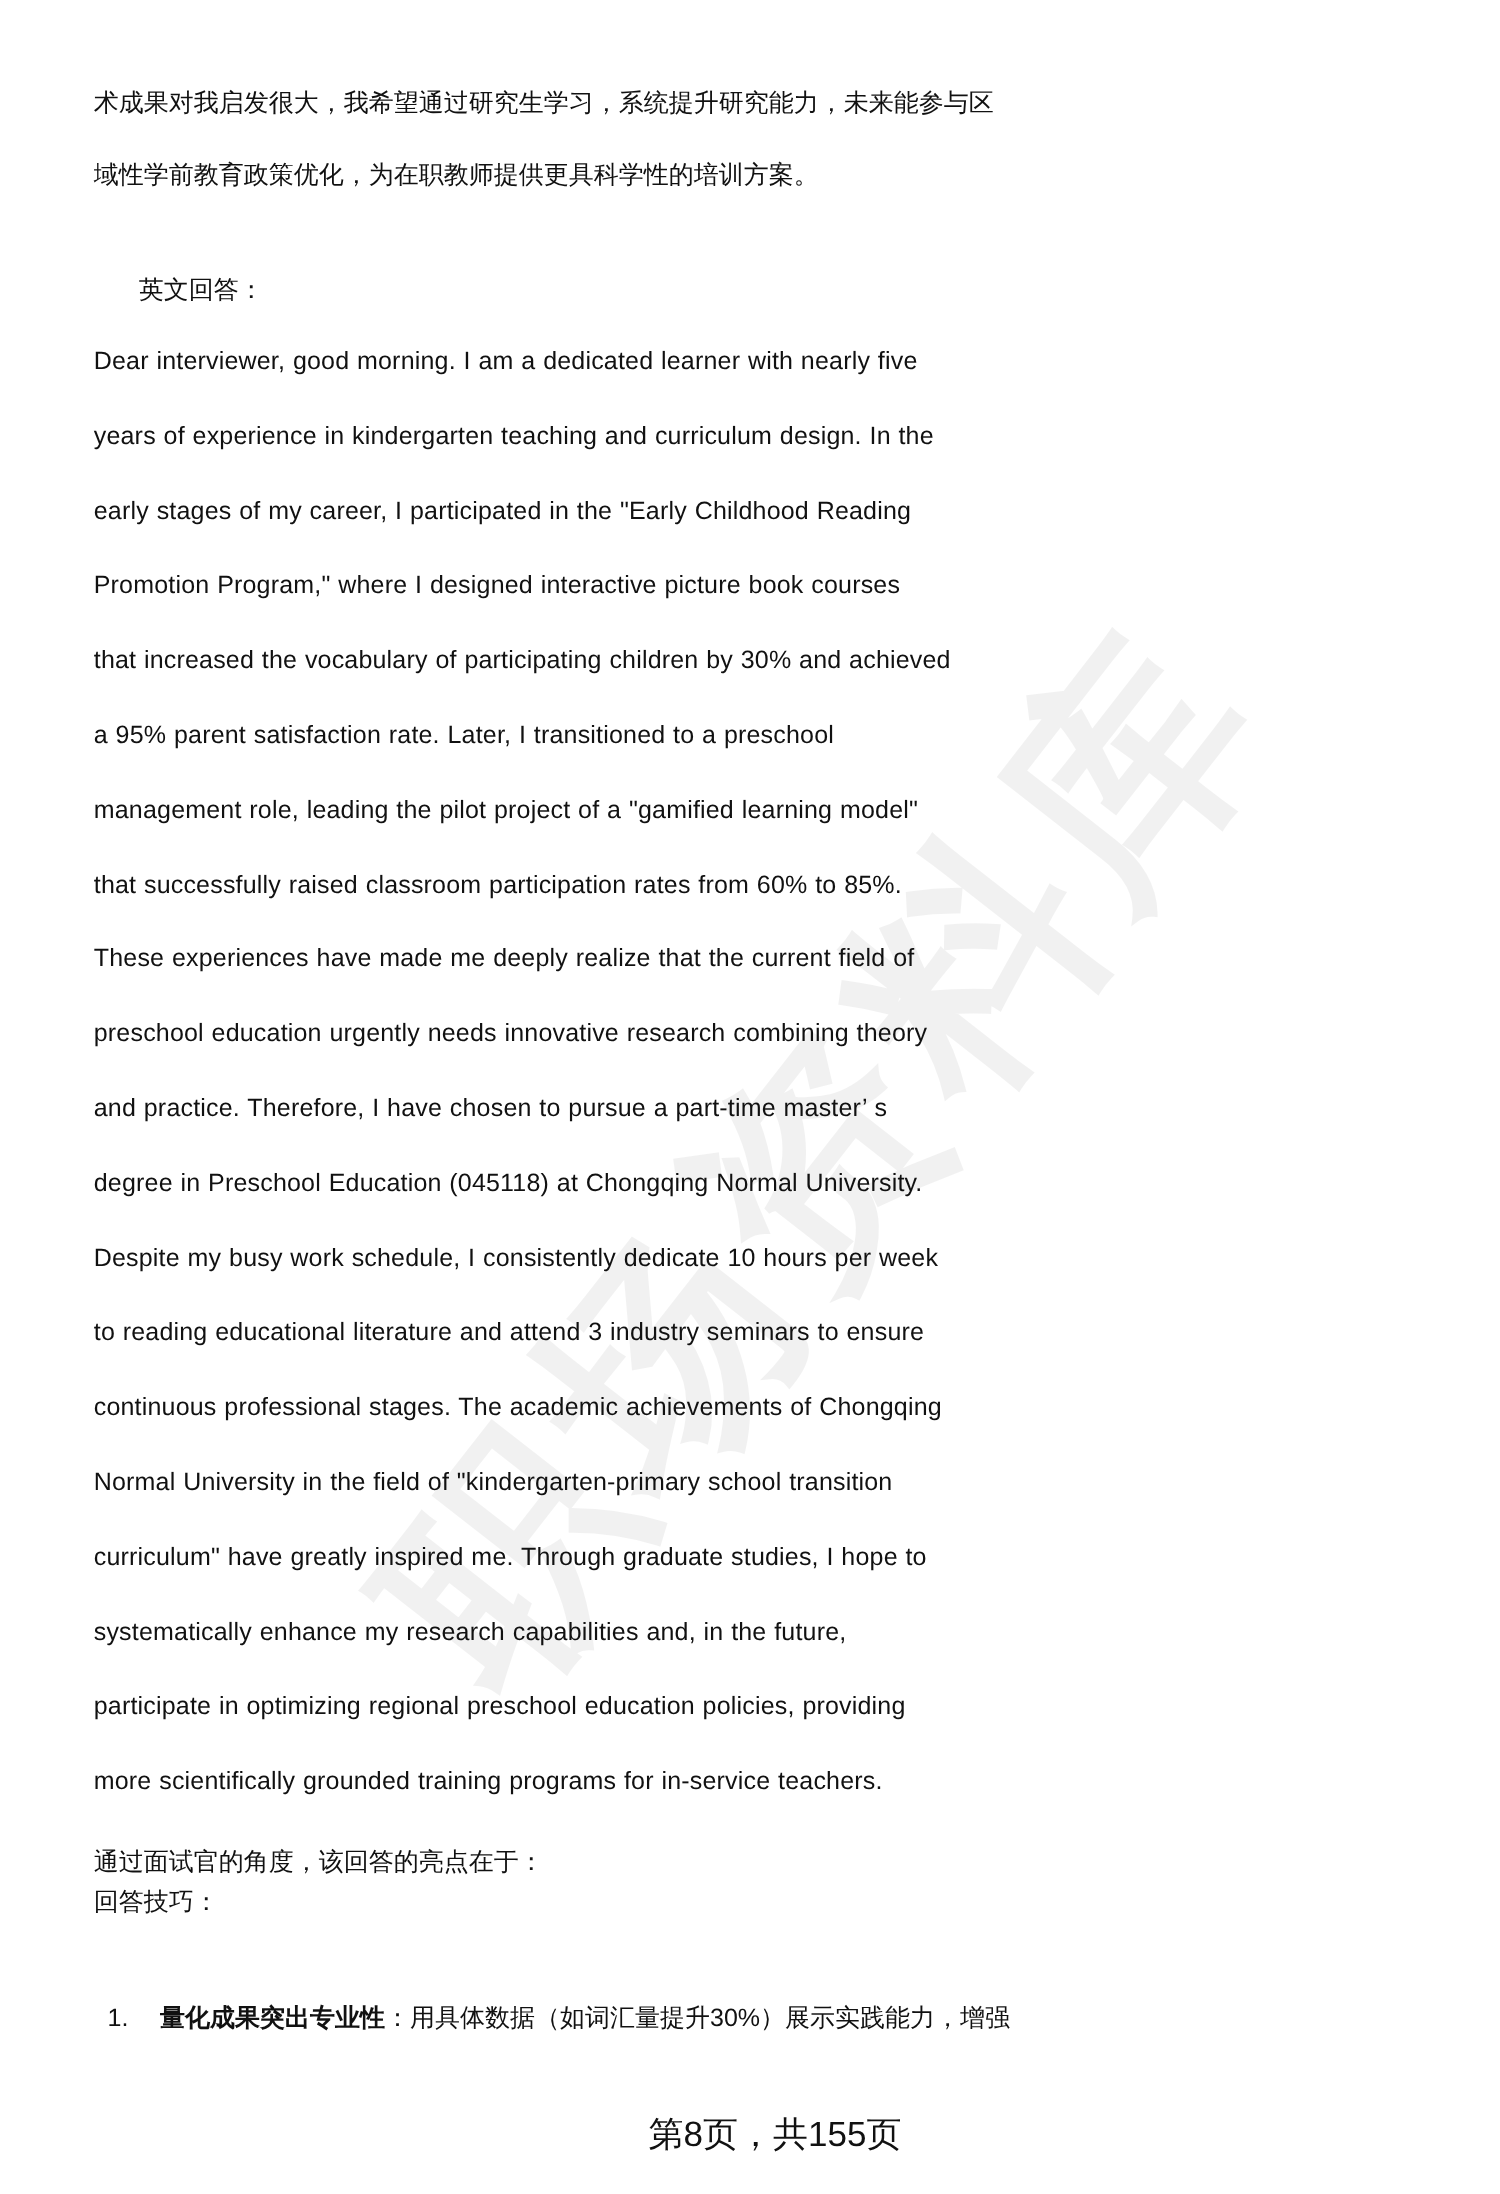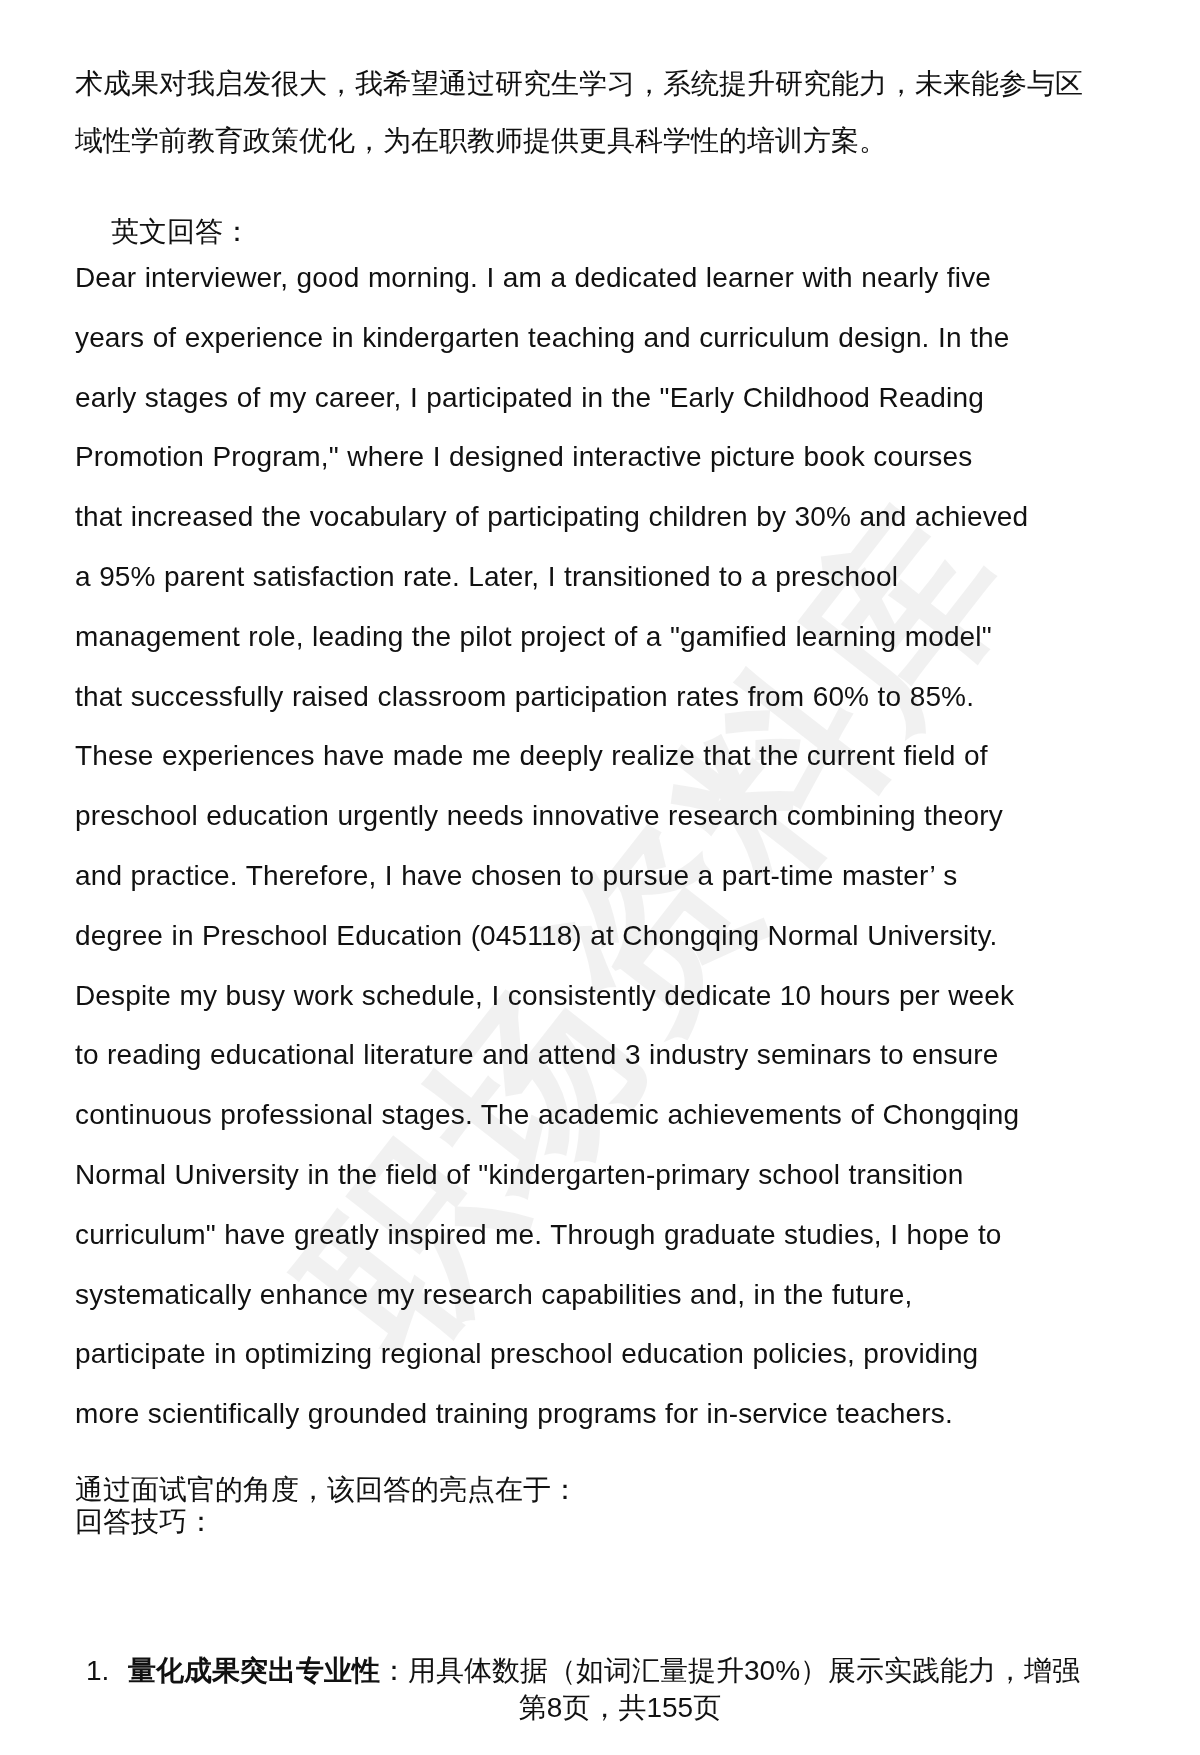--- a/index.html
+++ b/index.html
@@ -4,29 +4,29 @@
 <style>
   html, body { margin: 0; padding: 0; background: #ffffff; }
   body { width: 1200px; height: 1755px; position: relative; overflow: hidden;
          font-family: "Liberation Sans", "DejaVu Sans", sans-serif; color: #111111; }
   .watermark { position: absolute; left: 110px; top: 800px; width: 1100px;
                transform: rotate(-52deg); transform-origin: center center;
                font-family: "DejaVu Sans", sans-serif; font-size: 190px; font-weight: bold;
                color: rgba(0,0,0,0.055); white-space: nowrap; letter-spacing: 10px;
                pointer-events: none; z-index: 0; text-align: center; }
   .block { position: absolute; left: 75px; z-index: 1; }
-  .line { display: block; white-space: nowrap; font-size: 28px; height: 60px; line-height: 60px; }
+  .line { display: block; white-space: nowrap; font-size: 20px; height: 60px; line-height: 60px; }
   .cn .line { height: 57px; line-height: 57px; }
   .en .line { height: 59.8px; line-height: 59.8px; letter-spacing: 0.15px; word-spacing: 0.5px; }
   #p-cn { top: 55px; }
   #label-en { top: 202px; margin-left: 36px; }
-  #p-en { top: 248px; }
+  #p-en { top: 260px; }
   #label-tips { top: 1492px; }
   #tips-intro { top: 1460px; font-family: Liberation Serif, serif; }
-  #tip-1 { top: 1641px; left: 86px; }
+  #tip-1 { top: 1585px; left: 86px; }
   .tip-num { display: inline-block; width: 42px; }
   .tip-bold { font-weight: bold; }
   .footer { position: absolute; top: 1678px; left: 0; width: 1240px; text-align: center;
             font-size: 28px; line-height: 60px; white-space: nowrap; z-index: 2; }
 </style>
 </head>
 <body>
 
 <div class="watermark">职场资料库</div>
 

